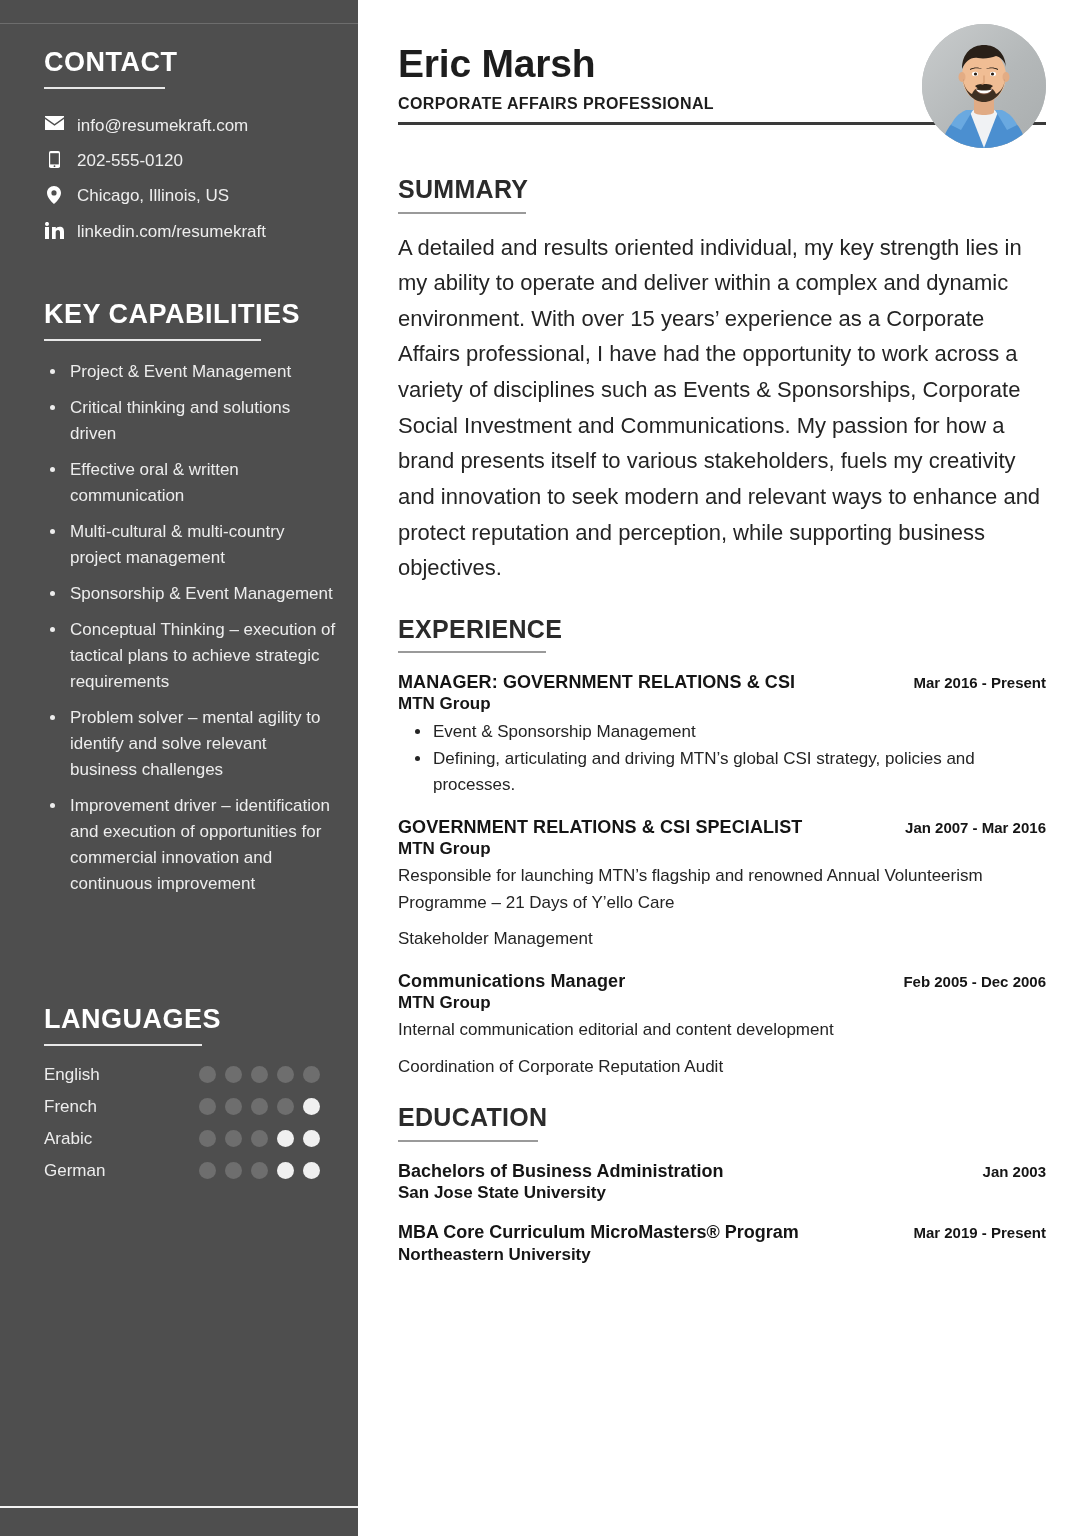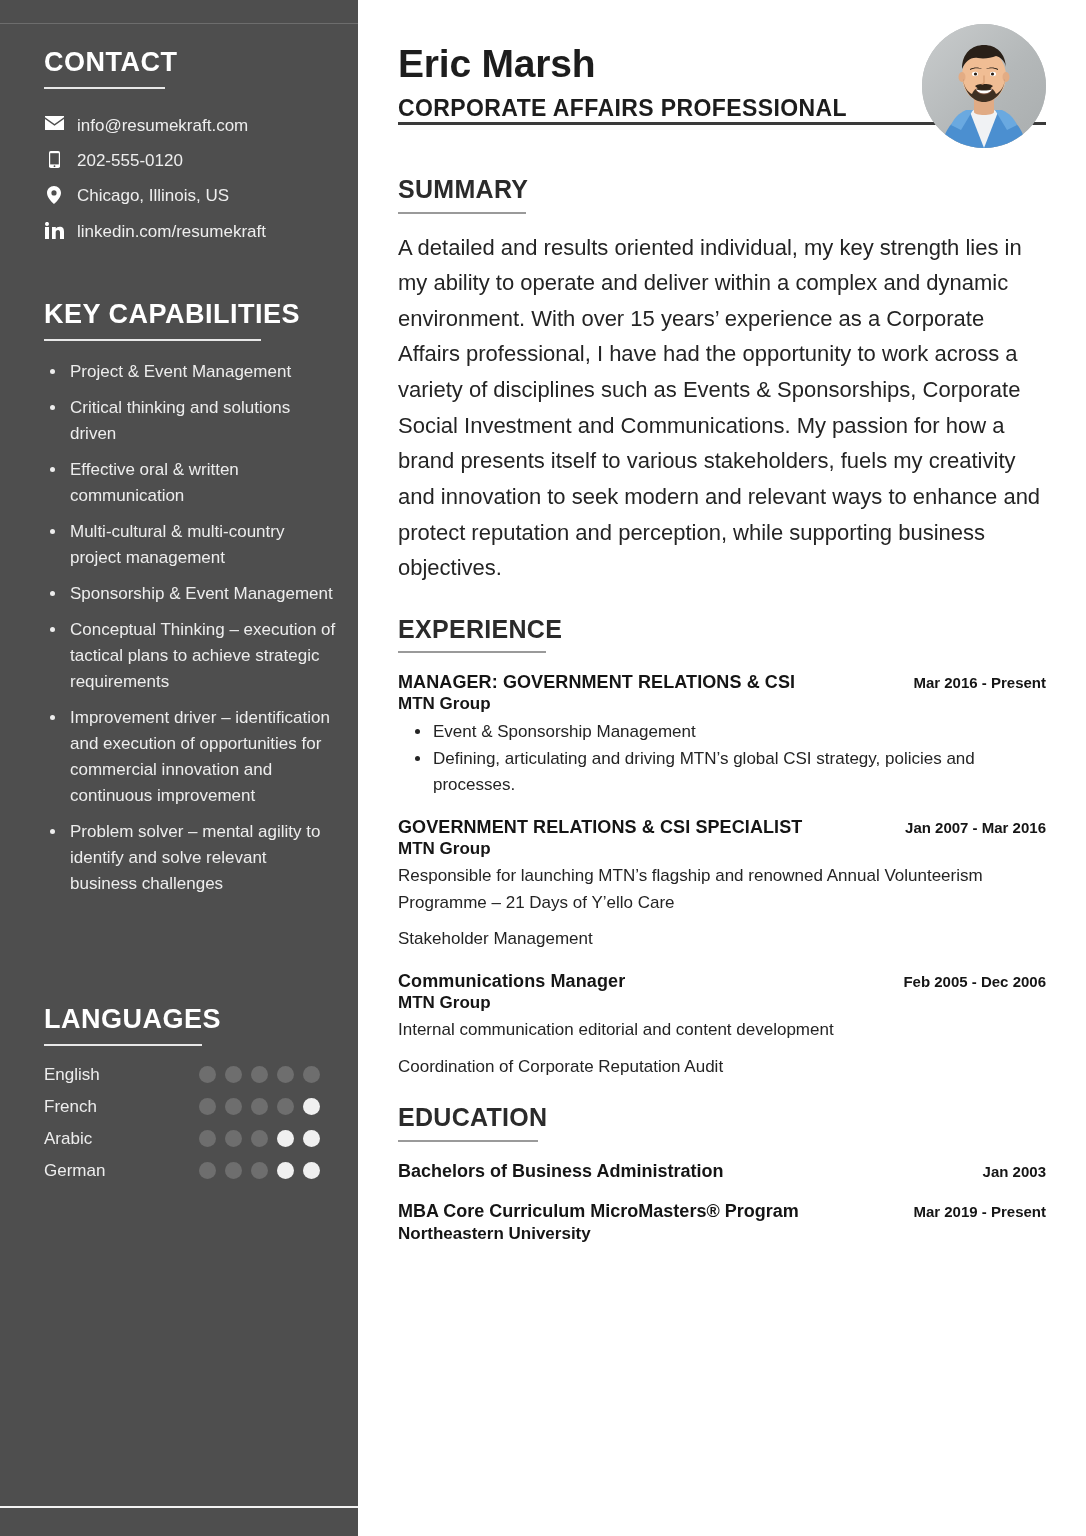--- a/index.html
+++ b/index.html
@@ -130,21 +130,21 @@
   .header { position: relative; padding-top: 42px; height: 146px; }
   .name {
     font-size: 39px;
     font-weight: bold;
     color: #1d1d1d;
     letter-spacing: -0.2px;
     line-height: 1.12;
   }
   .role {
     margin-top: 9px;
-    font-size: 23px;
+    font-size: 16px;
     font-weight: bold;
     letter-spacing: 0.4px;
     color: #1d1d1d;
   }
   .header-rule {
     position: absolute;
     left: 0; top: 122px;
     width: 648px; height: 3px;
     background: #3a3a3a;
   }
@@ -313,22 +313,22 @@
     <section class="caps-block">
       <h2 class="side-h">KEY CAPABILITIES</h2>
       <div class="side-rule caps-rule"></div>
       <ul class="caps-list" id="caps-list" style="list-style:none">
           <li class="cap-item">Project &amp; Event Management</li>
           <li class="cap-item">Critical thinking and solutions driven</li>
           <li class="cap-item">Effective oral &amp; written communication</li>
           <li class="cap-item">Multi-cultural &amp; multi-country project management</li>
           <li class="cap-item">Sponsorship &amp; Event Management</li>
           <li class="cap-item">Conceptual Thinking – execution of tactical plans to achieve strategic requirements</li>
+          <li class="cap-item">Problem solver – mental agility to identify and solve relevant business challenges</li>
           <li class="cap-item">Improvement driver – identification and execution of opportunities for commercial innovation and continuous improvement</li>
-          <li class="cap-item">Problem solver – mental agility to identify and solve relevant business challenges</li>
         </ul>
     </section>
 
     <section class="lang-block">
       <h2 class="side-h">LANGUAGES</h2>
       <div class="side-rule lang-rule"></div>
       <div class="lang-list" id="lang-list">
           <div class="lang-row">
             <span class="lang-name">English</span>
             <span class="dots">
@@ -469,20 +469,21 @@
 
     <section class="sec" style="margin-top:24px">
       <h2 class="sec-h">EDUCATION</h2>
       <div class="sec-rule" style="width:140px"></div>
       <div id="edu-list">
           <div class="edu">
             <div class="edu-top">
               <span class="edu-deg">Bachelors of Business Administration</span>
               <span class="edu-date">Jan 2003</span>
             </div>
+            <div class="edu-school">San Jose State University</div>
           </div>
           <div class="edu">
             <div class="edu-top">
               <span class="edu-deg">MBA Core Curriculum MicroMasters® Program</span>
               <span class="edu-date">Mar 2019 - Present</span>
             </div>
             <div class="edu-school">Northeastern University</div>
           </div>
         </div>
     </section>

